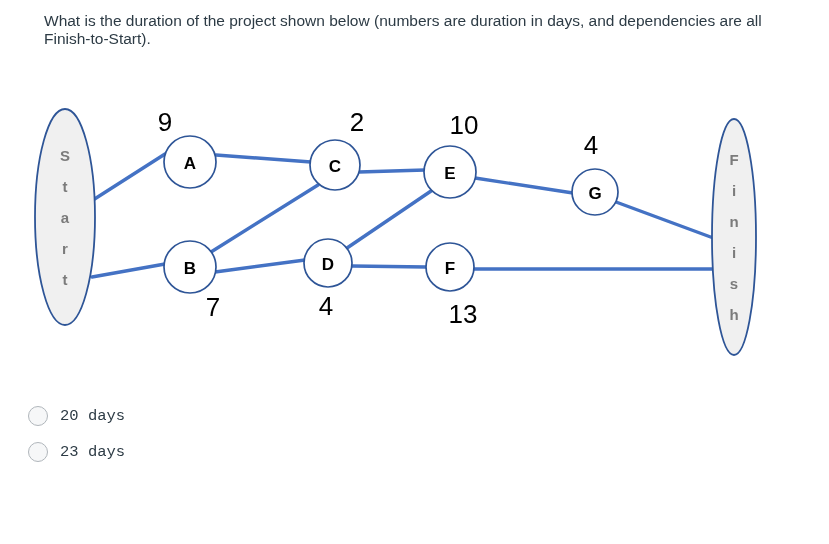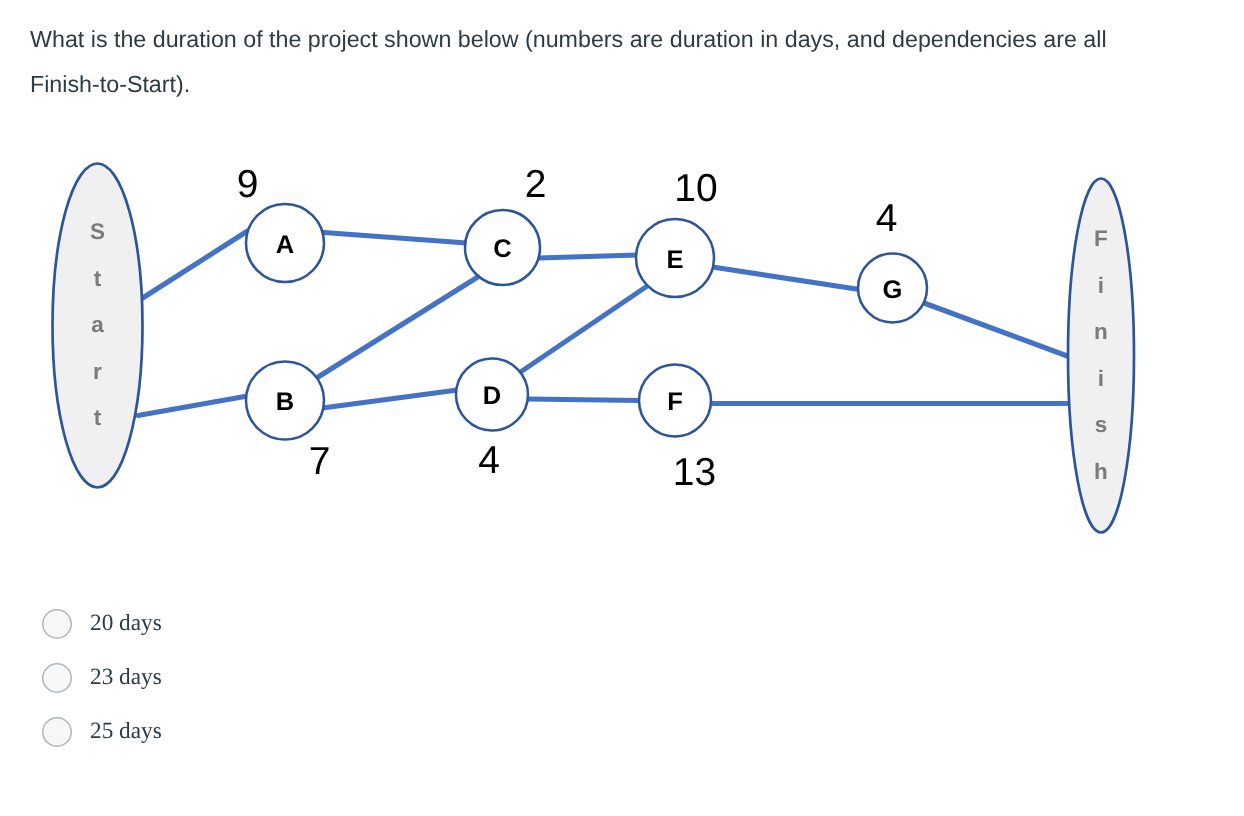--- a/index.html
+++ b/index.html
@@ -12,25 +12,25 @@
     height: 544px;
     position: relative;
     font-family: "Liberation Sans", sans-serif;
     color: #2d3b45;
     overflow: hidden;
   }
 
   
   #question-prompt {
     position: absolute;
-    left: 20px;
+    left: 44px;
     top: 12px;
     width: 760px;
     font-size: 15.5px;
-    line-height: 30px;
+    line-height: 18px;
     color: #2d3b45;
     font-family: "Liberation Sans", sans-serif;
   }
 
   
   #network-diagram {
     position: absolute;
     left: 0;
     top: 92px;
     width: 829px;
@@ -99,21 +99,21 @@
     border-radius: 50%;
     border: 1.5px solid #b0b6bb;
     background: #f6f7f8;
     box-sizing: border-box;
     flex: 0 0 auto;
     margin-right: 12px;
   }
   .option-label {
     font-size: 15.5px;
     color: #2d3b45;
-    font-family: Liberation Serif, serif;
+    font-family: Liberation Mono, monospace;
     white-space: nowrap;
     text-align: center;
   }
 </style>
 </head>
 <body>
 
 <div id="question-prompt">What is the duration of the project shown below (numbers are duration in days, and dependencies are all Finish-to-Start).</div>
 
 <div id="network-diagram">
@@ -176,17 +176,13 @@
 
 <div id="answer-options">
     <div class="option-row">
       <span class="option-radio"></span>
       <span class="option-label">20 days</span>
     </div>
     <div class="option-row">
       <span class="option-radio"></span>
       <span class="option-label">23 days</span>
     </div>
-    <div class="option-row">
-      <span class="option-radio"></span>
-      <span class="option-label">25 days</span>
-    </div>
   </div>
 
 </body></html>

